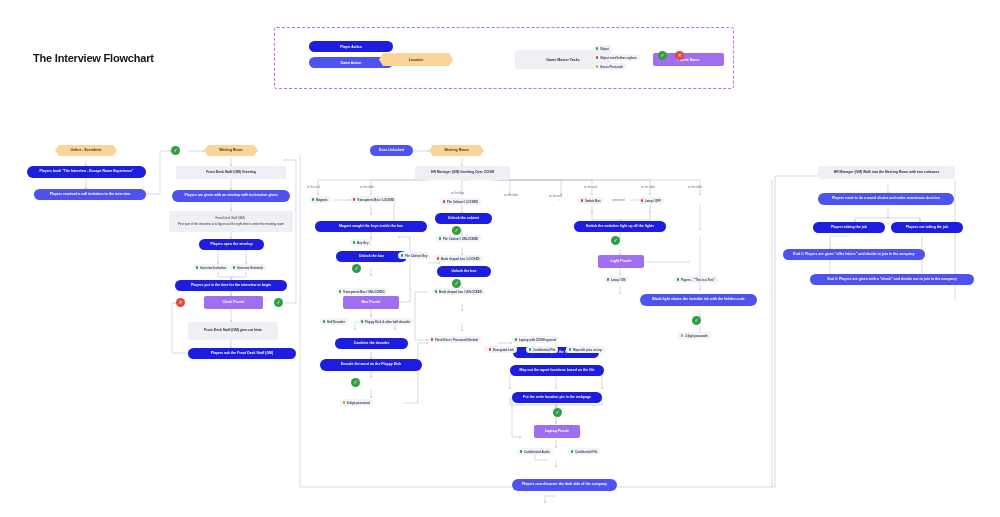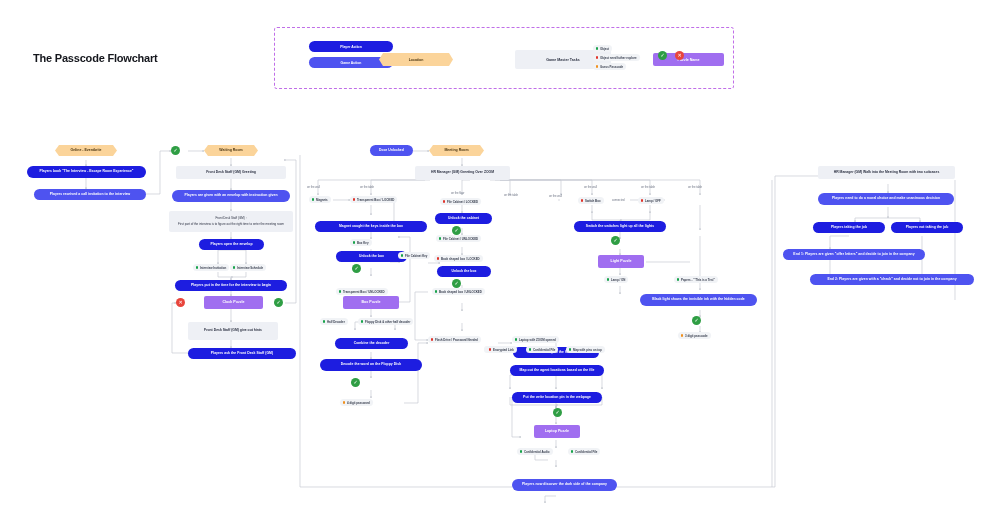--- a/index.html
+++ b/index.html
@@ -62,21 +62,21 @@
           clip-path:polygon(4px 0,calc(100% - 4px) 0,100% 50%,calc(100% - 4px) 100%,4px 100%,0 50%);}
   .lg-obj{position:absolute;background:#f1f3f6;border-radius:20px;display:flex;
           align-items:center;gap:1.6px;padding:0 3px;font-size:2.9px;color:#3a4050;
           font-weight:600;height:7px;box-sizing:border-box;white-space:nowrap;}
 </style>
 </head>
 <body>
 
 <div id="canvas">
 
-  <div id="title">The Passcode Flowchart</div>
+  <div id="title">The Interview Flowchart</div>
 
   <div id="legend">
     <div class="lg-pill" style="left:34px;top:13px;width:84px;height:11px;background:#1d1de0;">Player Action</div>
     <div class="lg-pill" style="left:34px;top:29px;width:84px;height:11px;background:#4e53f0;">Game Action</div>
     <div class="lg-loc" style="left:103px;top:50px;width:0;height:0;"></div>
     <div class="lg-loc" style="left:374px;top:0px;width:0;height:0;"></div>
     <div class="lg-loc" style="left:103px;top:26px;width:0;height:0;"></div>
     <div class="lg-loc" style="left:104px;top:25px;width:74px;height:13px;">Location</div>
     <div class="lg-gm" style="left:240px;top:22px;width:96px;height:19px;">Game Master Tasks</div>
     <div class="lg-pz" style="left:378px;top:25px;width:71px;height:13px;">Puzzle Name</div>

